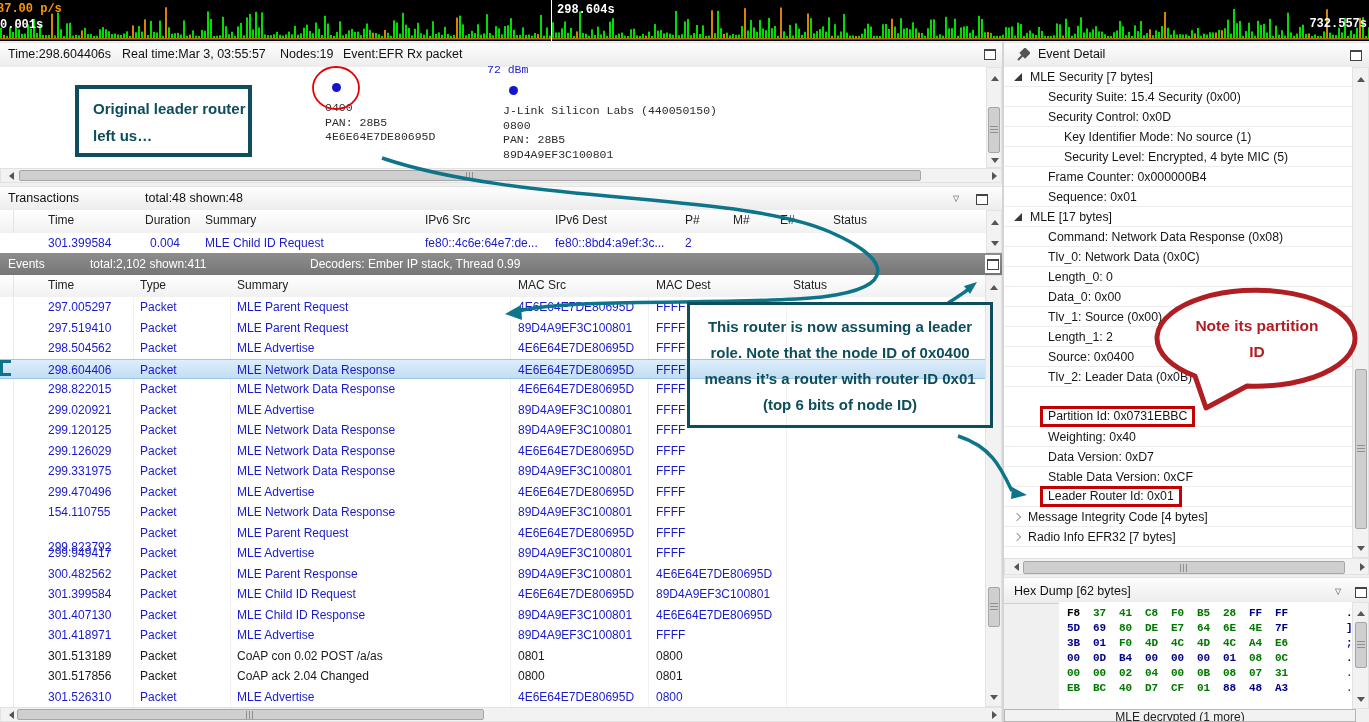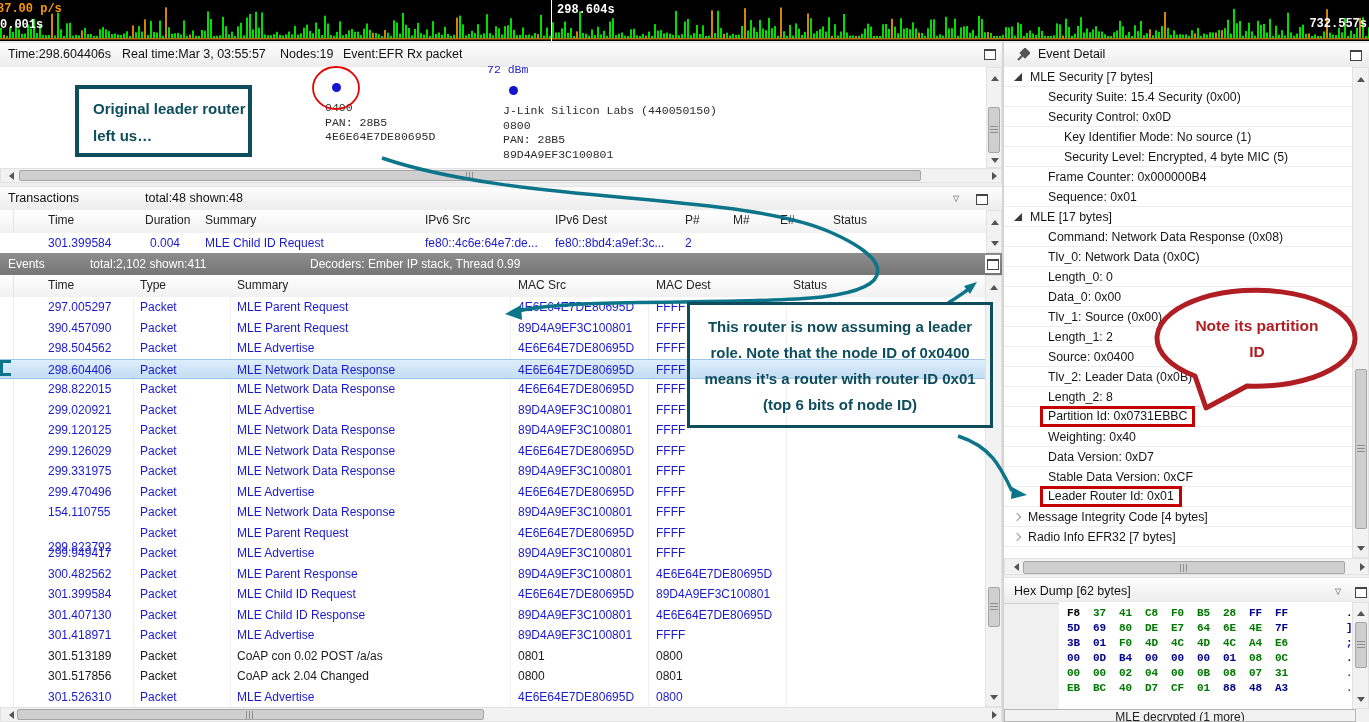--- a/index.html
+++ b/index.html
@@ -642,21 +642,21 @@
   <div class="vline" style="left:786px;top:0;height:410px;background:#f1f1f1;"></div>
 <div class="evrow ink-b" style="top: 0px;">
       <span class="cell" style="left: 48px;">297.005297</span>
       <span class="cell" style="left: 140px;">Packet</span>
       <span class="cell" style="left: 237px;">MLE Parent Request</span>
       <span class="cell" style="left: 518px;">4E6E64E7DE80695D</span>
       <span class="cell" style="left: 656px;">FFFF</span>
       <span class="cell" style="left: 793px;"></span>
     </div>
     <div class="evrow ink-b" style="top: 20.5px;">
-      <span class="cell" style="left: 48px;">390.457090</span>
+      <span class="cell" style="left: 48px;">297.519410</span>
       <span class="cell" style="left: 140px;">Packet</span>
       <span class="cell" style="left: 237px;">MLE Parent Request</span>
       <span class="cell" style="left: 518px;">89D4A9EF3C100801</span>
       <span class="cell" style="left: 656px;">FFFF</span>
       <span class="cell" style="left: 793px;"></span>
     </div>
     <div class="evrow ink-b" style="top: 41px;">
       <span class="cell" style="left: 48px;">298.504562</span>
       <span class="cell" style="left: 140px;">Packet</span>
       <span class="cell" style="left: 237px;">MLE Advertise</span>
@@ -874,23 +874,20 @@
       <span class="ttext">Tlv_1: Source (0x00)</span>
     </div>
     <div class="trow" style="top: 260px; padding-left: 44px;">
       <span class="ttext">Length_1: 2</span>
     </div>
     <div class="trow" style="top: 280px; padding-left: 44px;">
       <span class="ttext">Source: 0x0400</span>
     </div>
     <div class="trow" style="top: 300px; padding-left: 44px;">
       <span class="ttext">Tlv_2: Leader Data (0x0B)</span>
-    </div>
-    <div class="trow" style="top: 320px; padding-left: 44px;">
-      <span class="ttext">Length_2: 8</span>
     </div>
     <div class="trow" style="top: 340px; padding-left: 44px;">
       <span class="redbox ttext">Partition Id: 0x0731EBBC</span>
     </div>
     <div class="trow" style="top: 360px; padding-left: 44px;">
       <span class="ttext">Weighting: 0x40</span>
     </div>
     <div class="trow" style="top: 380px; padding-left: 44px;">
       <span class="ttext">Data Version: 0xD7</span>
     </div>

